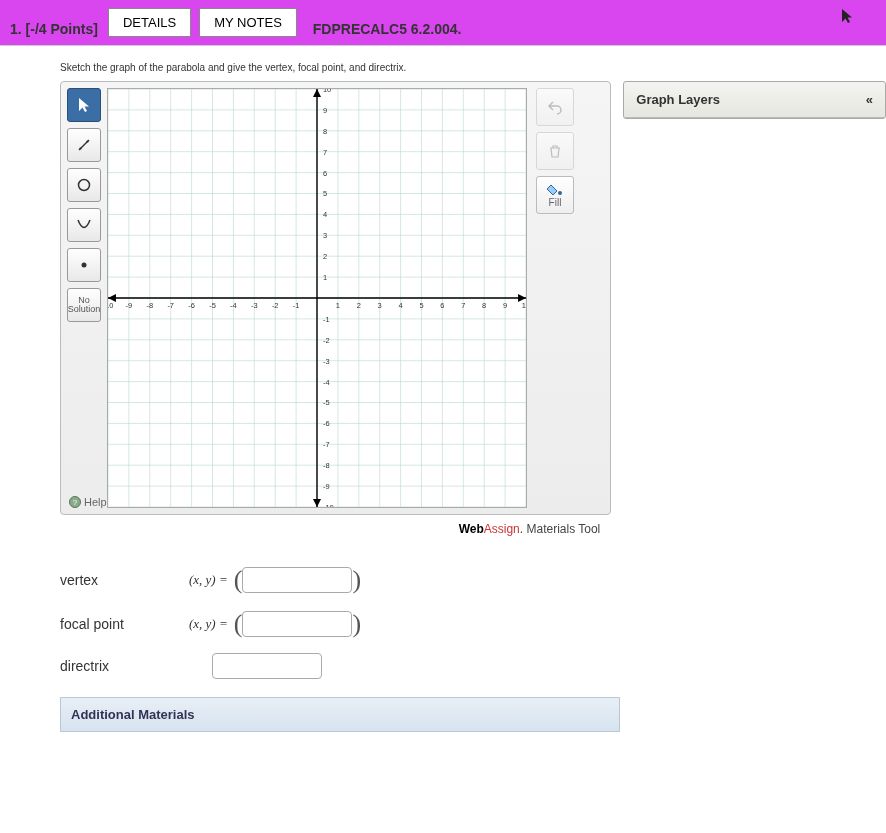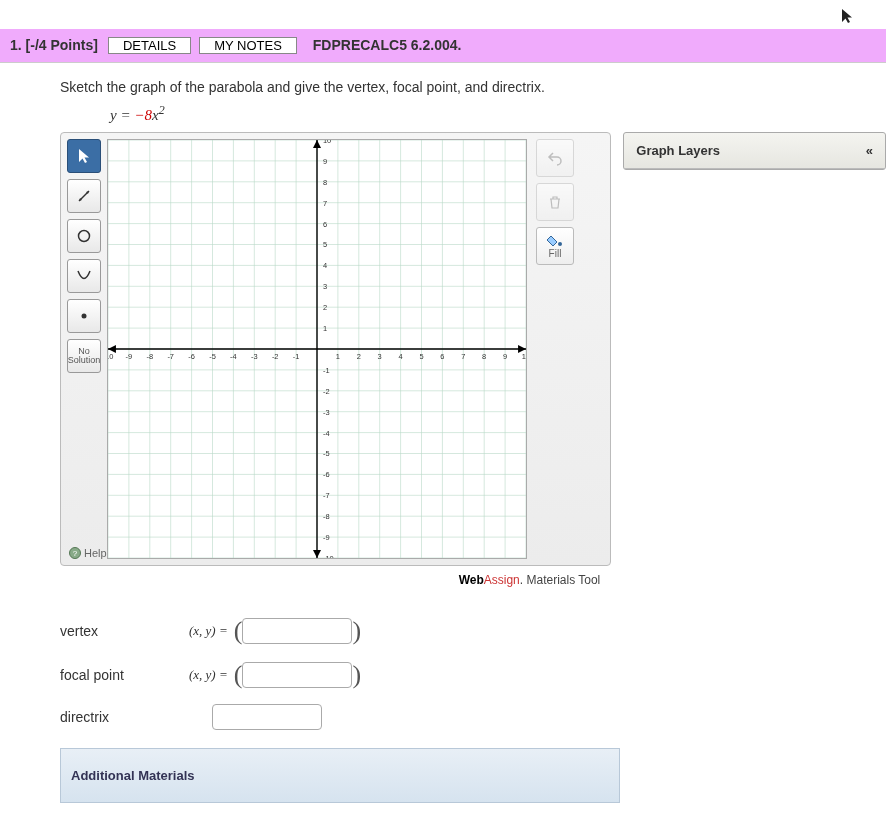--- a/index.html
+++ b/index.html
@@ -1,23 +1,23 @@
 <!DOCTYPE html>
 <html><head>
 <meta charset="utf-8">
 <style>
   * { box-sizing: border-box; margin: 0; padding: 0; }
   body { font-family: Arial, Helvetica, sans-serif; background: #fff; width: 886px; font-size: 13px; color: #333; }
-  .header { display: flex; align-items: flex-start; padding: 8px 10px; border-bottom: 1px solid #ccc; background: #f0abfc; margin-top: 29px; }
+  .header { display: flex; align-items: flex-end; padding: 8px 10px; border-bottom: 1px solid #ccc; background: #d946ef; }
   .qnum { font-weight: bold; margin-right: 10px; font-size: 14px; }
-  .hbtn { border: 1px solid #888; background: #fff; padding: 0 14px; margin-right: 8px; font-size: 13px; cursor: pointer; }
+  .hbtn { border: 1px solid #888; background: #fff; padding: 6px 14px; margin-right: 8px; font-size: 13px; cursor: pointer; }
   .qcode { font-weight: bold; margin-left: 8px; font-size: 14px; }
   .cursor-icon { position: absolute; top: 8px; right: 30px; }
   .content { padding: 16px 0 0 60px; }
-  .prompt { font-size: 14px; margin-bottom: 8px; }
+  .prompt { font-size: 10px; margin-bottom: 8px; }
   .equation { margin: 6px 0 8px 50px; font-style: italic; font-family: 'Times New Roman', serif; font-size: 15px; }
   .equation .coef { color: #c00; font-style: italic; }
   .graph-row { display: flex; align-items: flex-start; }
   .graph-widget { display: flex; background: linear-gradient(#f5f5f5,#ececec); border: 1px solid #bbb; border-radius: 4px; padding: 6px; width: 556px; position: relative; }
   .toolbar { display: flex; flex-direction: column; gap: 6px; margin-right: 6px; }
   .tool { width: 34px; height: 34px; border: 1px solid #999; background: linear-gradient(#fff,#e8e8e8); border-radius: 3px; display: flex; align-items: center; justify-content: center; cursor: pointer; font-size: 14px; }
   .tool.selected { background: #3b6ea5; color: #fff; border-color: #2a4f78; }
   .tool.small-text { font-size: 9px; line-height: 1; text-align: center; color: #555; }
   .canvas-wrap { position: relative; background: #fff; border: 1px solid #aaa; width: 420px; height: 420px; }
   .grid-svg { width: 100%; height: 100%; display: block; }
@@ -31,21 +31,21 @@
   .wa-brand { position:absolute; bottom:-22px; right:10px; font-size:12px; color:#444; }
   .wa-brand b { color:#000; }
   .wa-brand .assign { color:#c33; font-weight:normal; }
   .answers { margin-top: 50px; }
   .ans-row { display:flex; align-items:center; margin: 14px 0; }
   .ans-label { width: 90px; font-size: 14px; }
   .ans-expr { font-style: italic; font-family:'Times New Roman',serif; margin-right: 6px; margin-left: 39px; }
   .ans-input { border: 1px solid #aaa; border-radius: 4px; width: 110px; height: 26px; padding: 2px 6px; }
   .paren { font-size: 26px; font-family:'Times New Roman',serif; font-weight: 300; color:#555; }
   .materials { margin-top: 18px; width: 560px; }
-  .mat-head { background: linear-gradient(#e8eff6,#d6e3ef); border: 1px solid #b8c8d8; padding: 19px 10px; font-weight: bold; font-size: 13px; color:#335; }
+  .mat-head { background: linear-gradient(#e8eff6,#d6e3ef); border: 1px solid #b8c8d8; padding: 9px 10px; font-weight: bold; font-size: 13px; color:#335; }
   .mat-body { border:1px solid #ddd; border-top:none; padding: 10px 14px; }
   .ebook { color: #246; font-size: 13px; cursor:pointer; display:flex; align-items:center; gap:6px;}
   svg.icon { width: 16px; height: 16px; }
 </style>
 </head>
 <body>
 
 <div class="header">
   <span class="qnum"><span>1.</span> <span>[-/4 Points]</span></span>
   <button class="hbtn">DETAILS</button>
@@ -53,23 +53,20 @@
   <span class="qcode">FDPRECALC5 6.2.004.</span>
   <span class="cursor-icon">
     <svg class="icon" viewBox="0 0 16 16">
         <path d="M2 1 L2 14 L5.5 10.5 L8 15 L10 14 L7.5 9.5 L12 9.5 Z" fill="#222"></path>
       </svg>
   </span>
 </div>
 
 <div class="content">
   <div class="prompt">Sketch the graph of the parabola and give the vertex, focal point, and directrix.</div>
-  <div class="equation">
-    <span>y = </span><span class="coef">−8</span><span>x</span><sup>2</sup>
-  </div>
 
   <div class="graph-row">
     <div class="graph-widget">
       <div class="toolbar">
         <div class="tool selected">
           <svg class="icon" viewBox="0 0 16 16">
               <path d="M3 1 L3 14 L6.5 10.5 L9 15 L11 14 L8.5 9.5 L13 9.5 Z" fill="#fff"></path>
             </svg>
         </div>
         <div class="tool">

